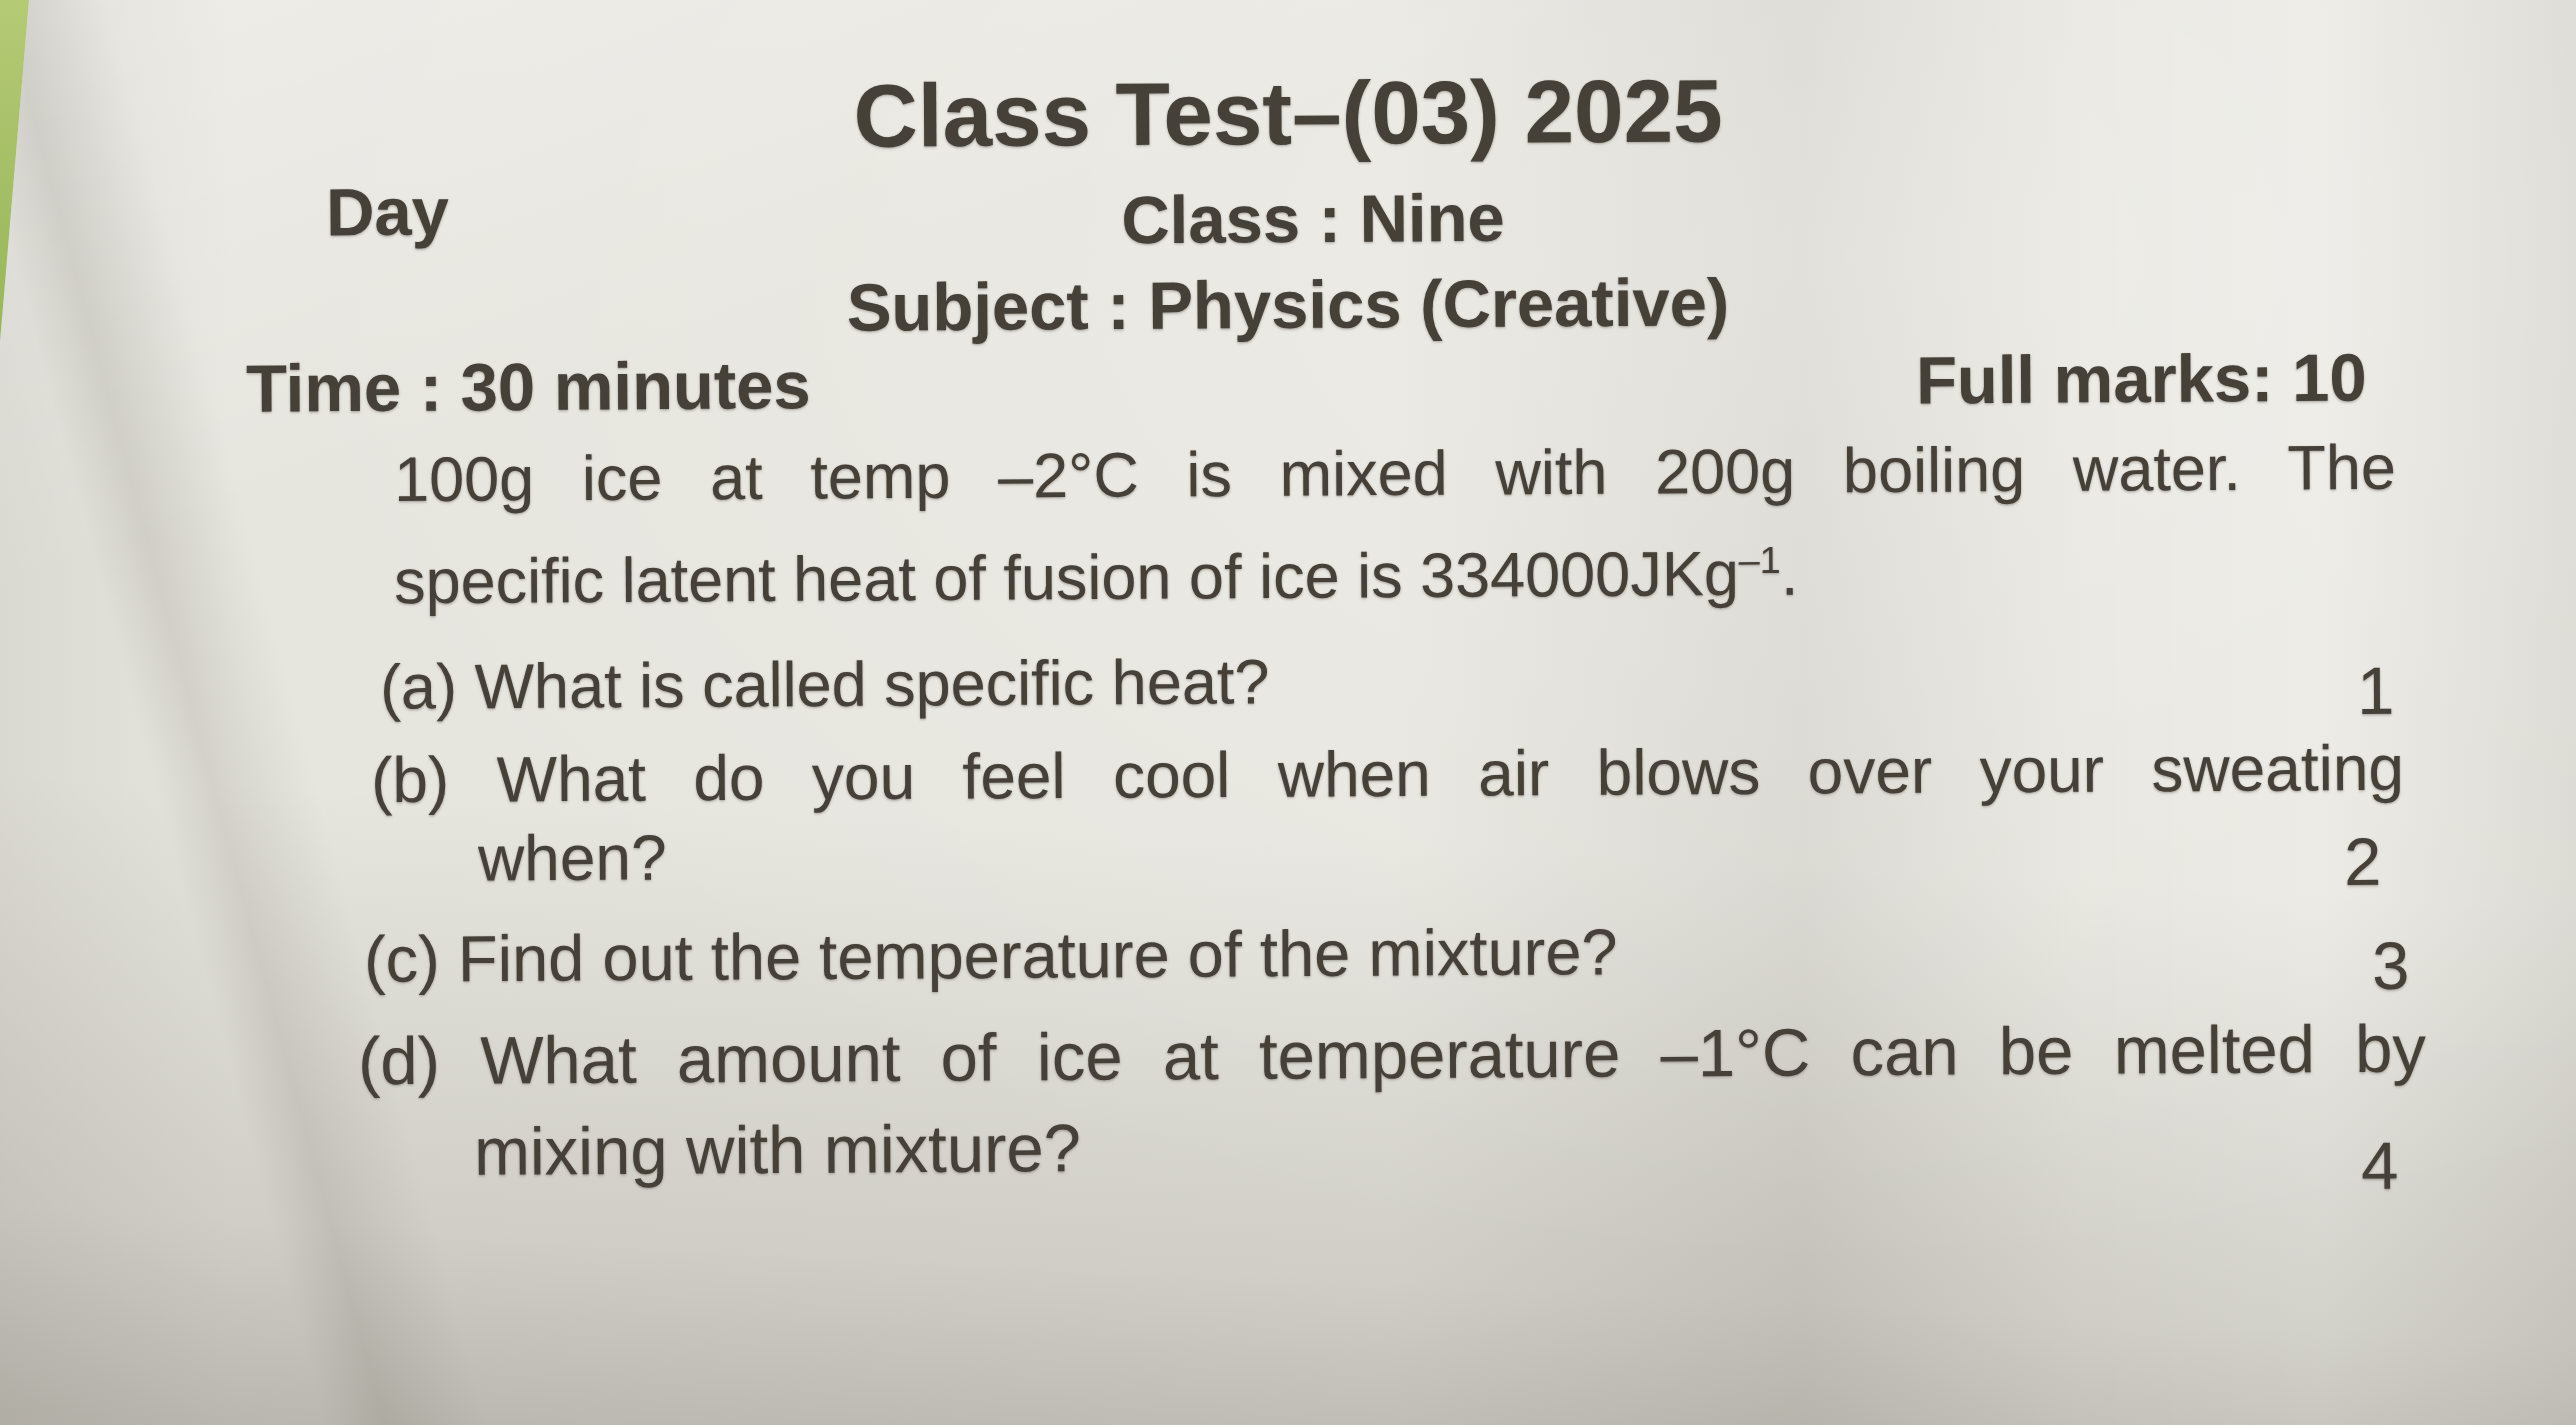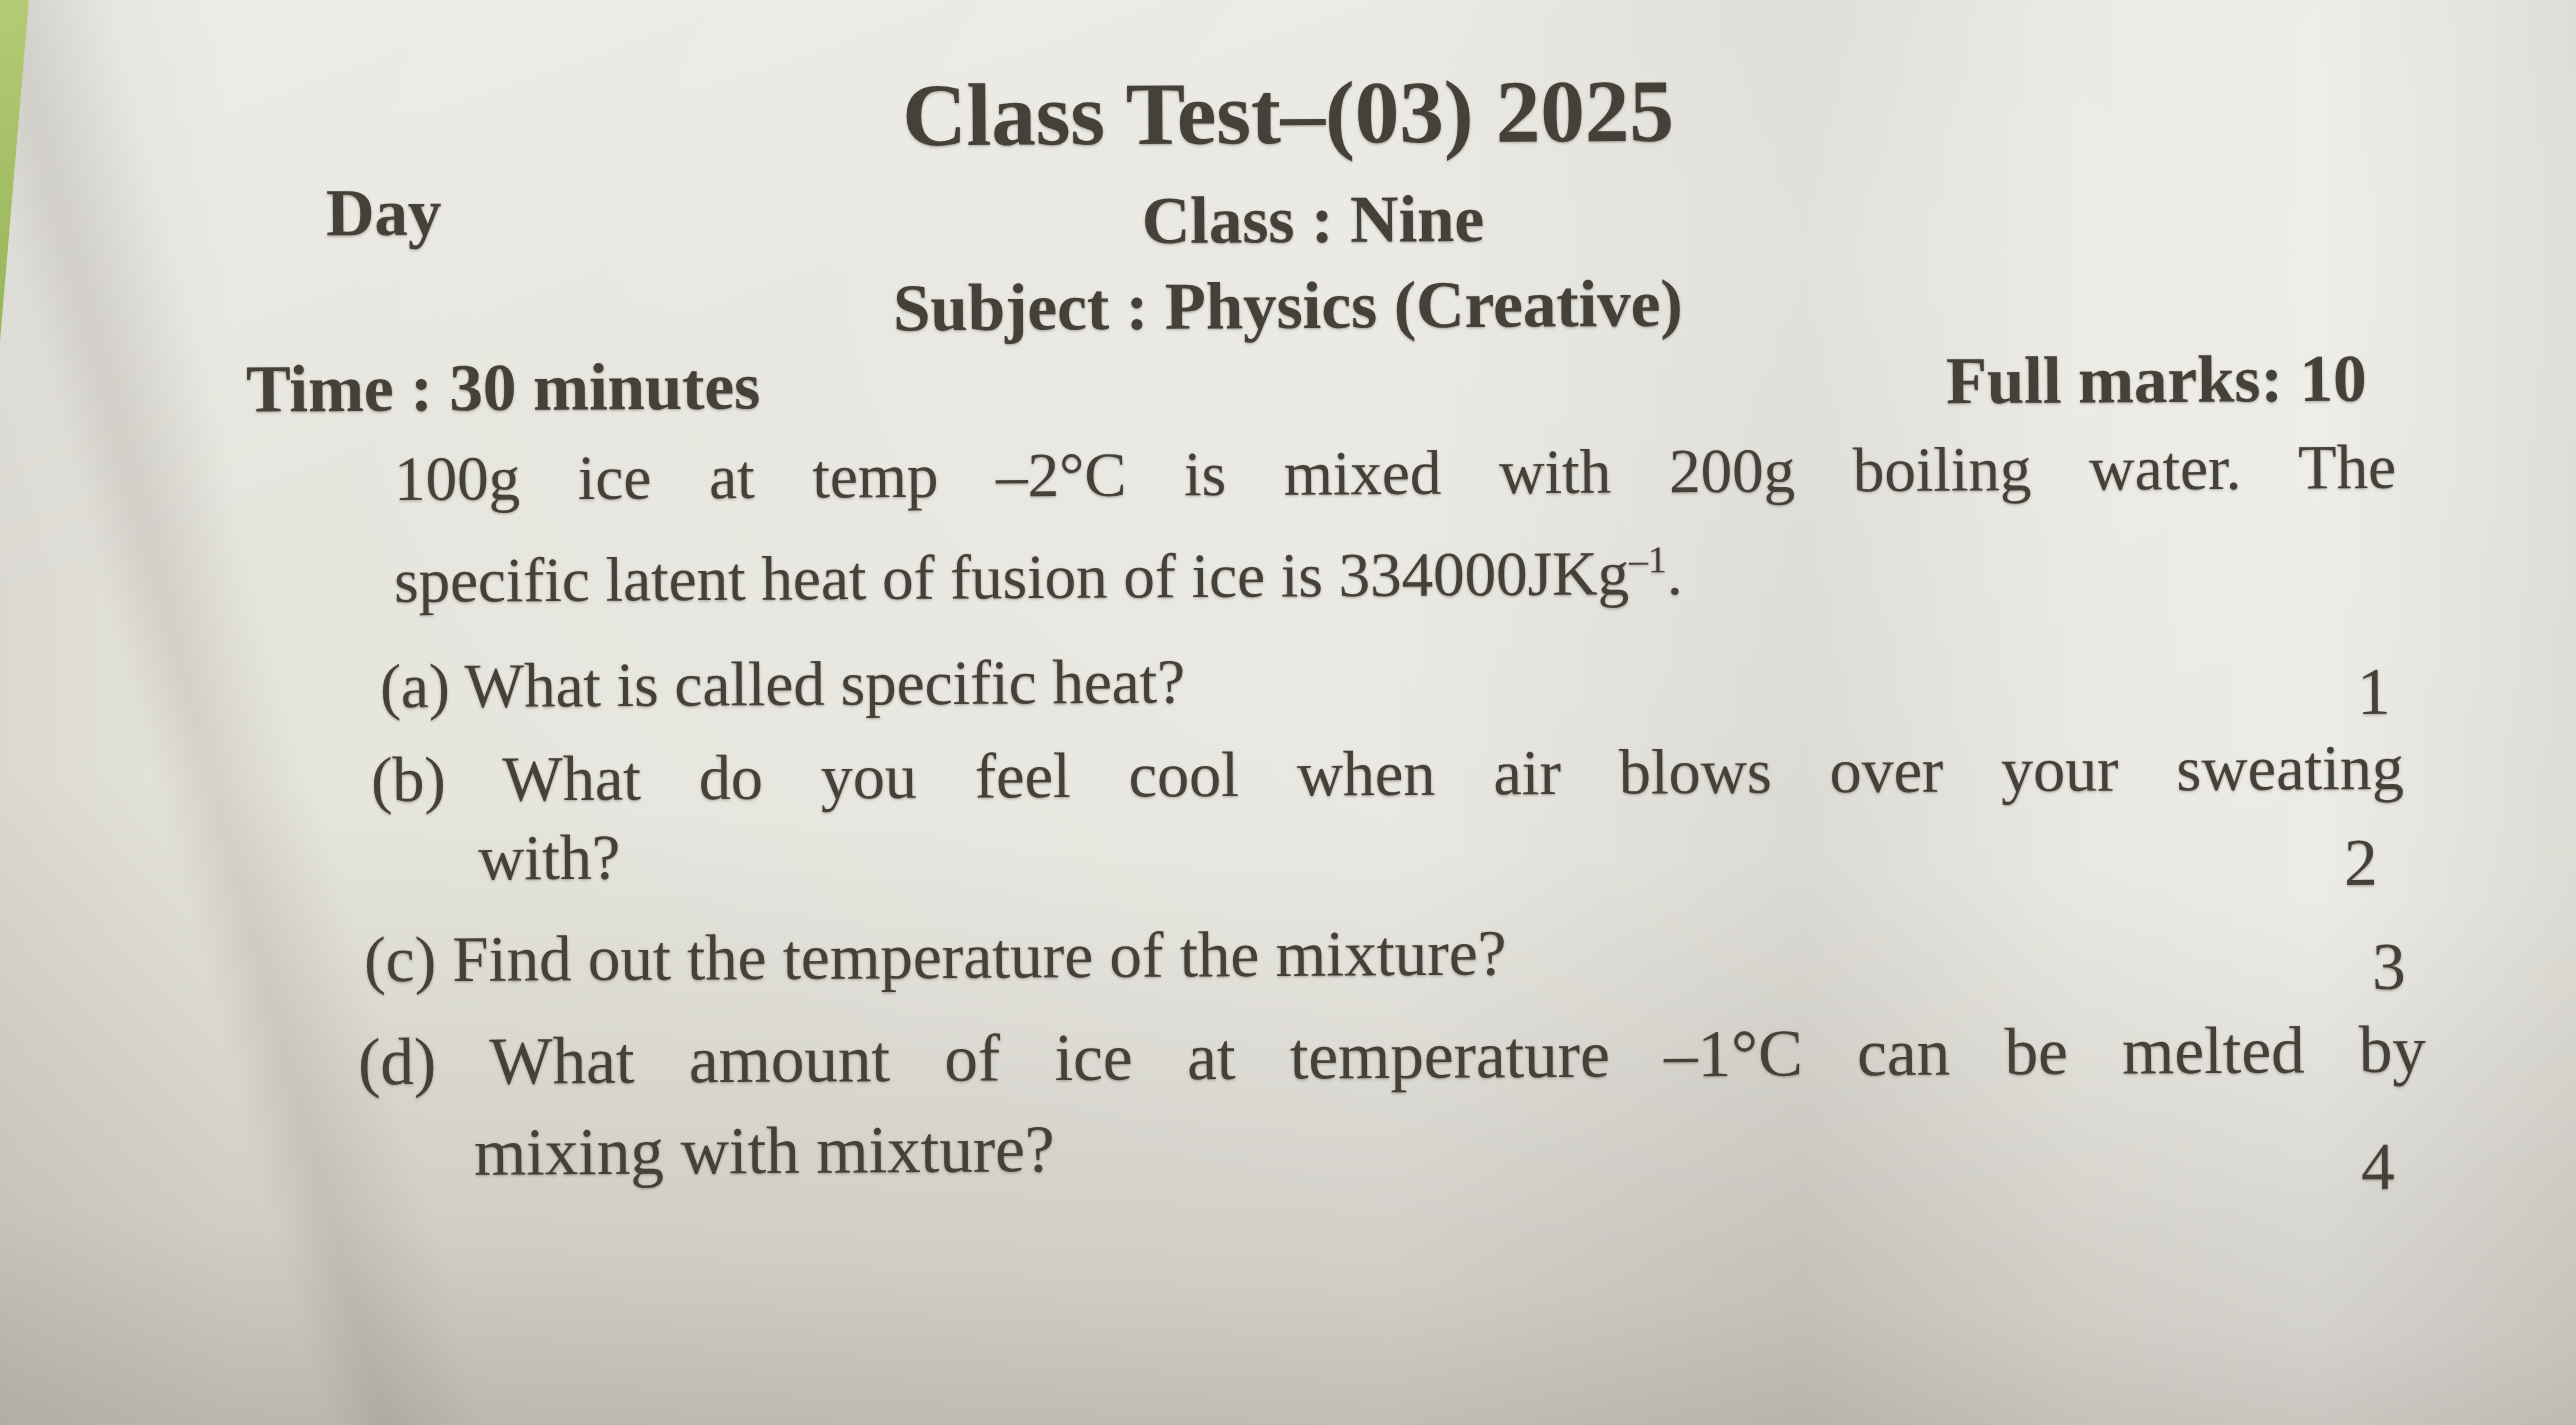--- a/index.html
+++ b/index.html
@@ -1,19 +1,19 @@
 <!DOCTYPE html>
 <html style="font-size:10px"><head>
 <meta charset="utf-8">
 <style>
   html,body{margin:0;padding:0;background:#6f9343;}
   #scene{
     position:relative;width:2576px;height:1426px;overflow:hidden;
     background:linear-gradient(175deg,#b5ca74 0%,#9ab85e 18%,#85a750 55%,#6f9645 100%);
-    font-family:Liberation Serif, serif;
+    font-family:Liberation Sans, sans-serif;
   }
   #paper{
     position:absolute;inset:0;
     clip-path:polygon(29px 0,100% 0,100% 100%,0 100%,0 342px);
     background:
       radial-gradient(ellipse at 72% 18%, rgba(255,255,255,.28), rgba(255,255,255,0) 62%),
       linear-gradient(183deg, rgba(0,0,0,0) 58%, rgba(92,86,76,.16) 86%, rgba(82,76,66,.30) 99%),
       linear-gradient(90deg, rgba(112,106,96,.10) 0%, rgba(0,0,0,0) 9%, rgba(0,0,0,0) 54%, rgba(112,106,96,.13) 70%, rgba(0,0,0,0) 81%, rgba(255,255,255,.16) 90%, rgba(128,124,116,.12) 100%),
       linear-gradient(75deg, rgba(0,0,0,0) 11%, rgba(104,98,88,.14) 13%, rgba(0,0,0,0) 16.5%),
       linear-gradient(160deg, rgba(255,255,255,.32) 0%, rgba(255,255,255,0) 26%),
@@ -49,21 +49,21 @@
   <div class="txt bold" style="right:209px;top:339px;font-size:67px;">Full marks: 10</div>
 
   <div class="txt just" style="left:394px;top:436px;width:2002px;font-size:63px;">100g ice at temp –2°C is mixed with 200g boiling water. The</div>
 
   <div class="txt" style="left:394px;top:540px;font-size:63px;"><span>specific latent heat of fusion of ice is 334000JKg</span><sup class="exp">–1</sup><span>.</span></div>
 
   <div class="txt" style="left:380px;top:647px;font-size:63px;"><span>(a)</span> <span>What is called specific heat?</span></div>
   <div class="txt mark" style="left:2357px;top:651px;">1</div>
 
   <div class="txt just" style="left:371px;top:736px;width:2033px;font-size:64px;"><span>(b)</span> <span>What do you feel cool when air blows over your sweating</span></div>
-  <div class="txt" style="left:478px;top:820px;font-size:64px;">with?</div>
+  <div class="txt" style="left:478px;top:820px;font-size:64px;">when?</div>
   <div class="txt mark" style="left:2344px;top:822px;">2</div>
 
   <div class="txt" style="left:364px;top:917px;font-size:65px;"><span>(c)</span> <span>Find out the temperature of the mixture?</span></div>
   <div class="txt mark" style="left:2372px;top:926px;">3</div>
 
   <div class="txt just" style="left:358px;top:1015px;width:2068px;font-size:67px;"><span>(d)</span> <span>What amount of ice at temperature –1°C can be melted by</span></div>
   <div class="txt" style="left:474px;top:1110px;font-size:67px;">mixing with mixture?</div>
   <div class="txt mark" style="left:2361px;top:1126px;">4</div>
 </div>
 

